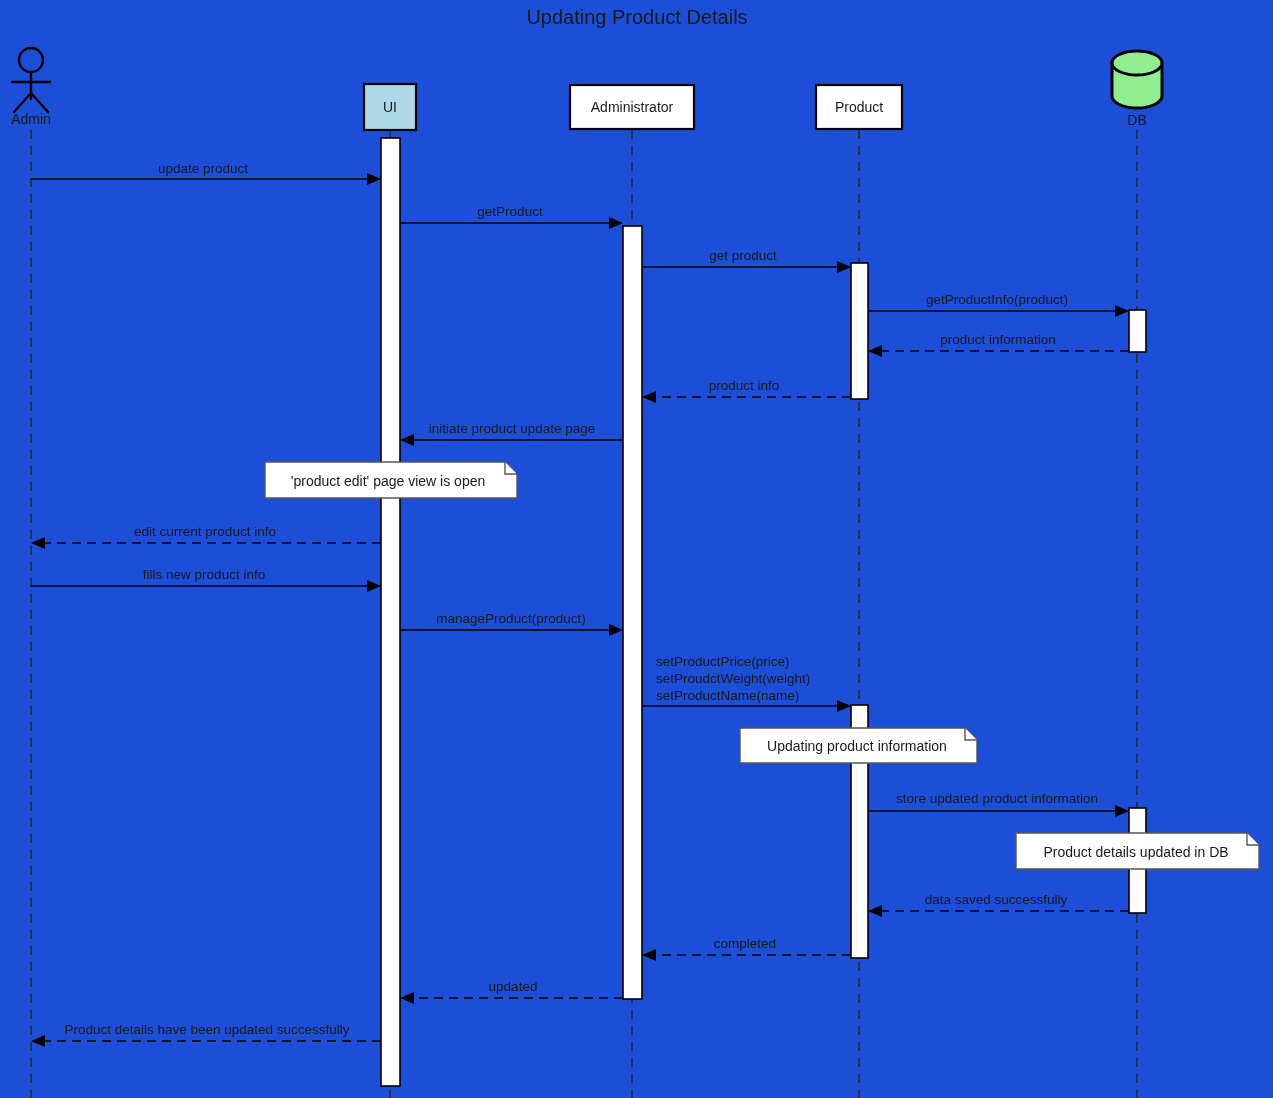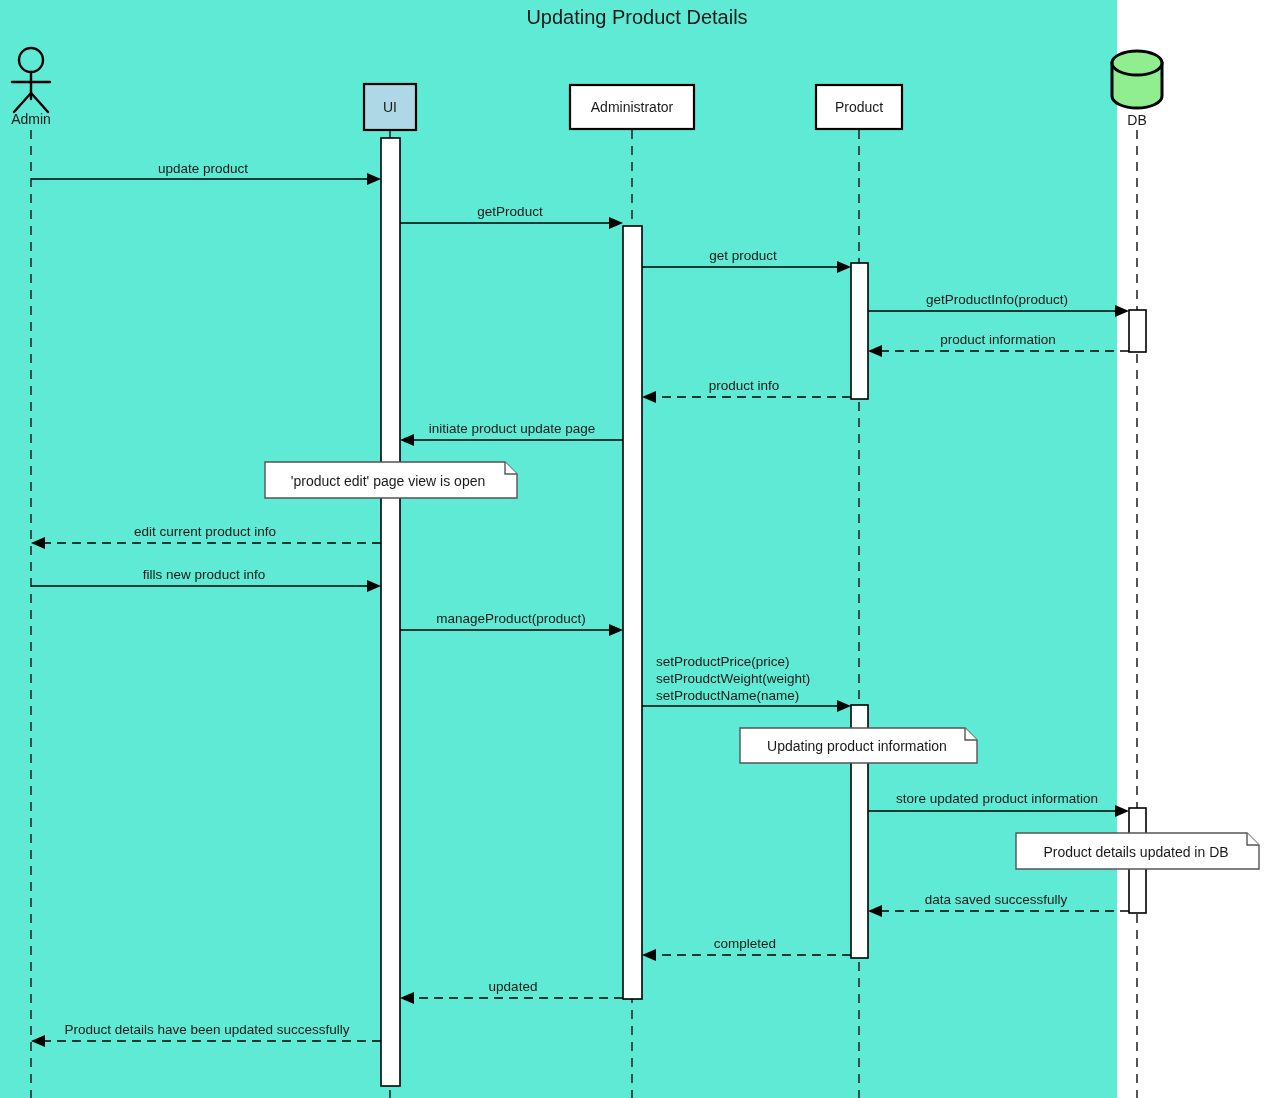--- a/index.html
+++ b/index.html
@@ -2,23 +2,23 @@
 <html><head>
 <meta charset="utf-8">
 <style>
   html, body {
     margin: 0;
     padding: 0;
     background: #ffffff;
   }
   #diagram-root {
     position: relative;
-    width: 1117px;
+    width: 1273px;
     height: 1098px;
-    background: #5eead4;
+    background: #1d4ed8;
     font-family: "Liberation Sans", sans-serif;
   }
   svg.seq {
     display: block;
     width: 1273px;
     height: 1098px;
   }
   .lifeline-dash {
     stroke: #2b2b2b;
     stroke-width: 1.6;

